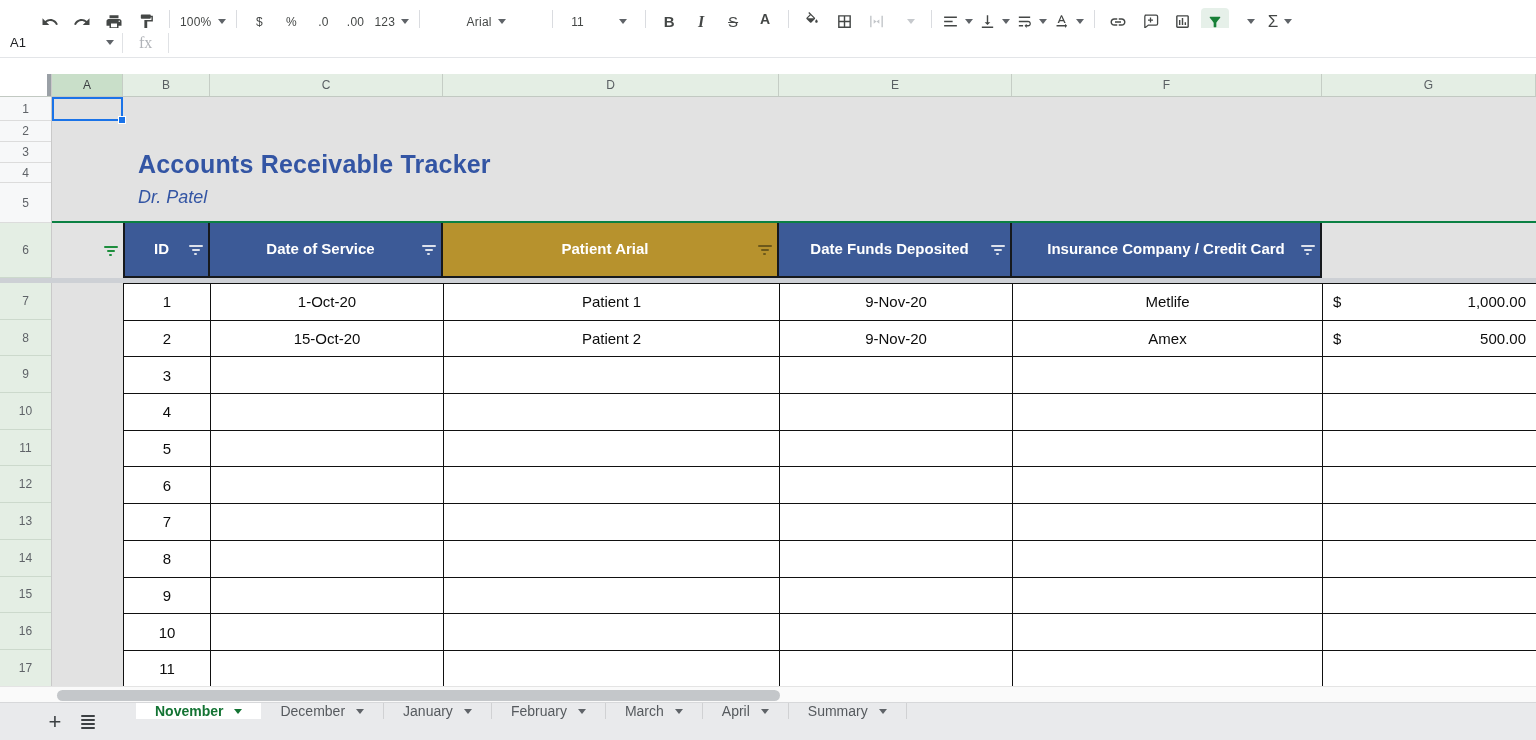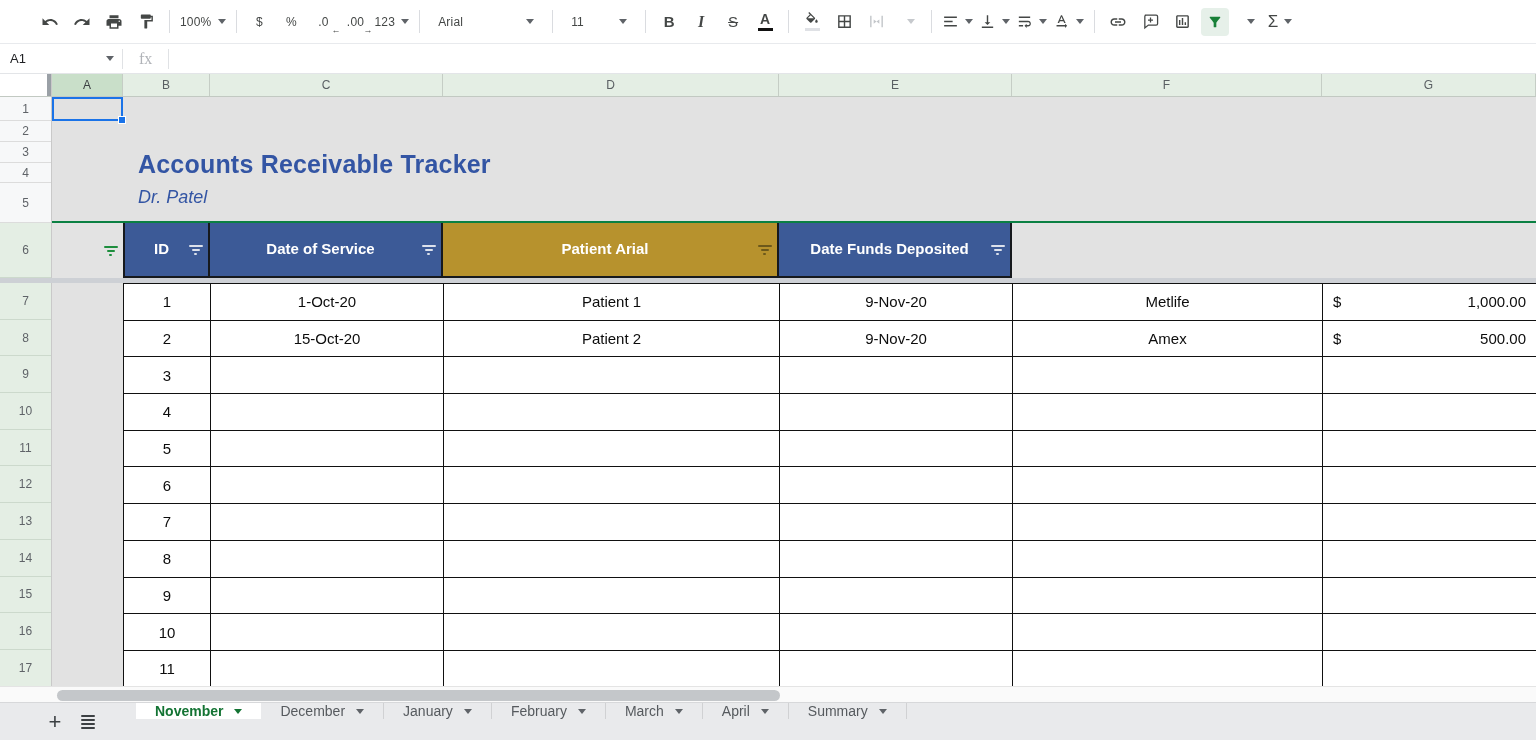--- a/index.html
+++ b/index.html
@@ -13,33 +13,33 @@
   .tb{height:28px;min-width:26px;display:flex;align-items:center;justify-content:center;
       margin:0 3px;border-radius:4px;color:#444746;font-size:14px;position:relative;
       cursor:default;user-select:none}
   .tb svg{display:block}
   .sep{width:1px;height:23px;background:#dadce0;margin:0 7px;flex:none}
   .dd{width:0;height:0;border-left:4px solid transparent;border-right:4px solid transparent;
       border-top:5px solid #5f6368;margin-left:6px}
   .dd.dis{border-top-color:#c6c9cd}
   .sub{position:absolute;font-size:9px;bottom:1px;right:-4px;color:#444746}
   .tb .num{font-size:12px;letter-spacing:.2px}
-  .fontbox{width:96px;justify-content:space-between;padding:0 8px}
+  .fontbox{width:96px;padding:0 8px}
   .sizebox{width:56px;justify-content:space-between;padding:0 8px}
   .b-label{font-weight:700;font-size:15px}
   .i-label{font-style:italic;font-family:"Liberation Serif",serif;font-size:16px;font-weight:600}
   .s-label{text-decoration:line-through;font-size:15px}
   .acol{display:flex;flex-direction:column;align-items:center;line-height:1}
   .acol .al{font-size:14px;font-weight:700}
   .acol .bar{width:15px;height:3px;margin-top:2px;background:#111}
   .acol .bar.light{background:#dfe1e5}
   .filterbox{background:#e6f0e9;border-radius:4px;width:28px;height:28px}
   .sigma{font-size:17px;font-weight:500}
   
-  .fbar{position:absolute;left:0;top:44px;width:1536px;height:30px;background:#fff;
+  .fbar{position:absolute;left:0;top:28px;width:1536px;height:30px;background:#fff;
         border-bottom:1px solid #e3e5e8;display:flex;align-items:center;box-sizing:border-box}
   .namebox{width:122px;height:100%;display:flex;align-items:center;padding-left:10px;
            box-sizing:border-box;font-size:13px;color:#202124}
   .namebox .dd{margin-left:auto;margin-right:8px}
   .vline{width:1px;height:20px;background:#e0e2e5}
   .fx{font-family:"Liberation Serif",serif;color:#b0b3b8;
       font-size:16px;margin:0 16px 0 16px}
   
   .colheaders{position:absolute;left:0;top:74px;width:1536px;height:23px;display:flex;
               background:#e4eee4;border-bottom:1px solid #c2c9c2;box-sizing:border-box}
@@ -360,20 +360,28 @@
           </span>
         </div>
       <div class="hcell" style="width:233px">
           <span>Date Funds Deposited</span>
           <span class="funnel f-light">
             <b></b>
             <b></b>
             <b></b>
           </span>
         </div>
+      <div class="hcell" style="width:310px;padding:0 26px">
+          <span>Insurance Company / Credit Card</span>
+          <span class="funnel f-light">
+            <b></b>
+            <b></b>
+            <b></b>
+          </span>
+        </div>
     </div>
 
     <div class="dtable">
 
     <div class="trow">
           <div class="tc c-id">1</div>
           <div class="tc c-dos">1-Oct-20</div>
           <div class="tc c-pn">Patient 1</div>
           <div class="tc c-dfd">9-Nov-20</div>
           <div class="tc c-ins">Metlife</div>

